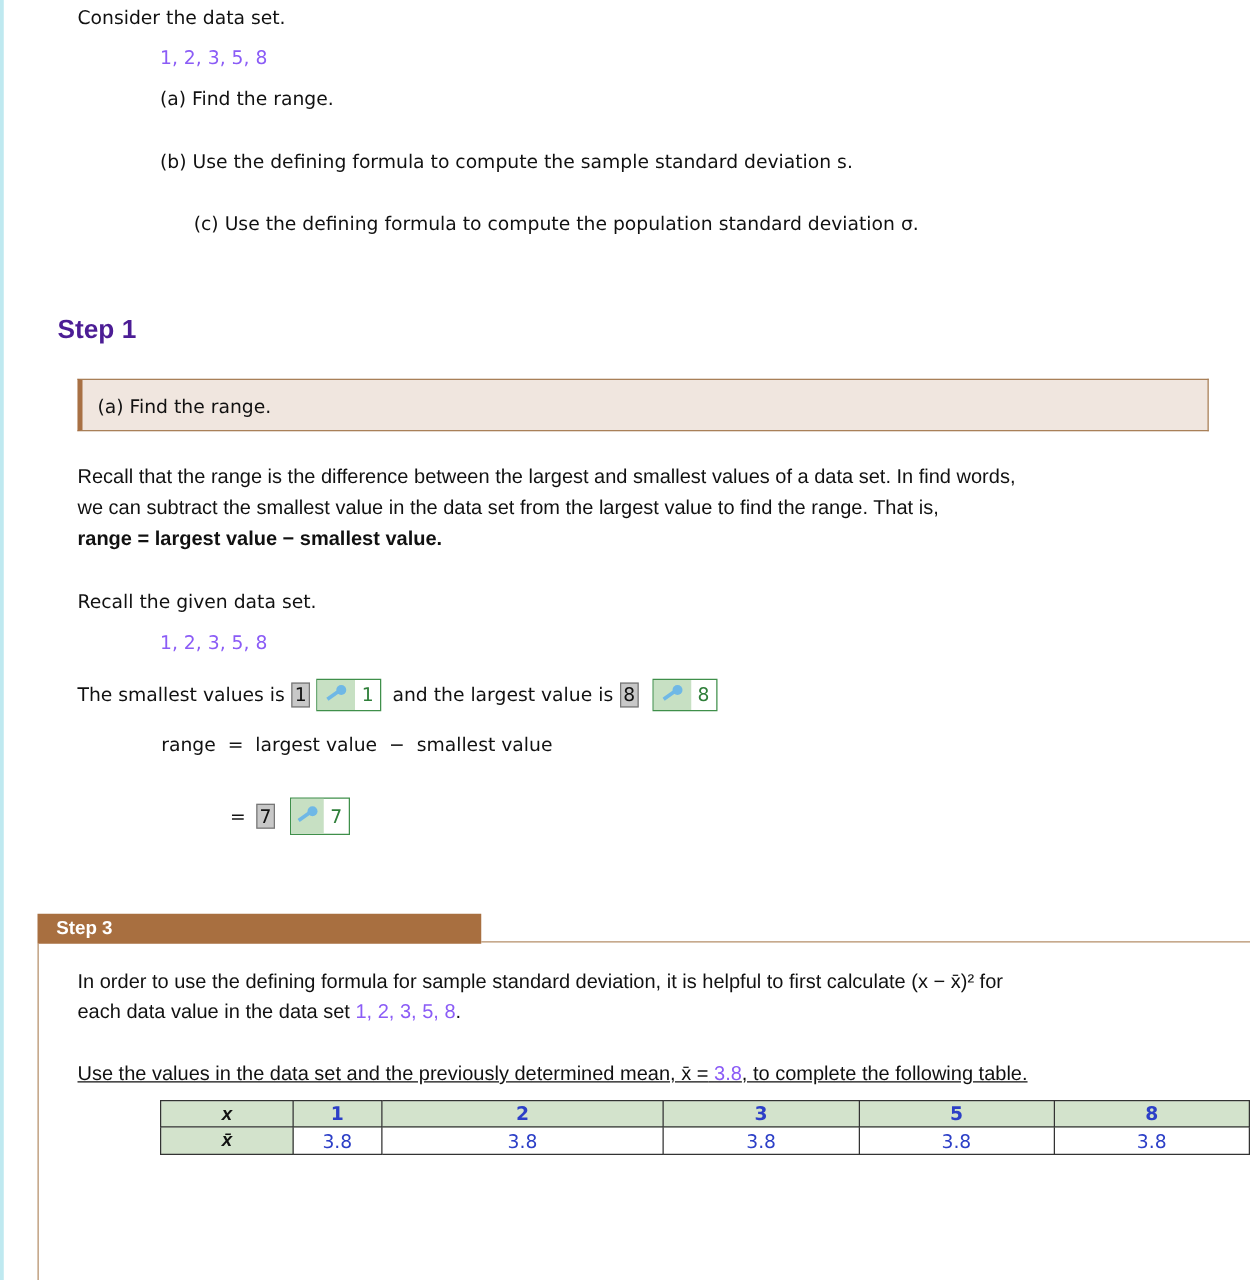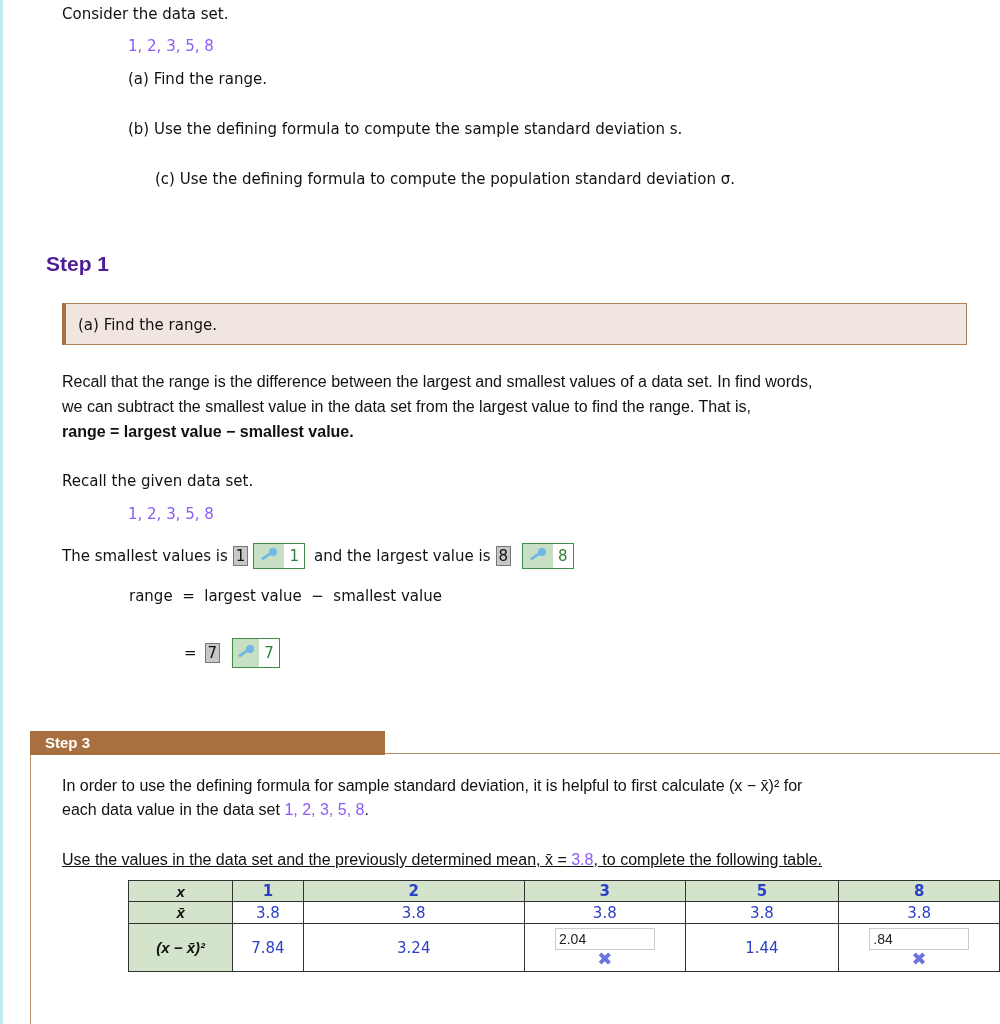--- a/index.html
+++ b/index.html
@@ -141,28 +141,14 @@
     <td class="colhead" style="width:162px;">8</td>
   </tr>
   <tr style="height:22px;">
     <td class="hdr">x̄</td>
     <td class="val">3.8</td>
     <td class="val">3.8</td>
     <td class="val">3.8</td>
     <td class="val">3.8</td>
     <td class="val">3.8</td>
   </tr>
-  <tr style="height:48px;">
-    <td class="hdr">(x − x̄)²</td>
-    <td class="val">7.84</td>
-    <td class="val">3.24</td>
-    <td>
-      <input class="cell-input" style="width: 100px; margin-left: 30px;" value="2.04">
-      <div class="mark-x">✖</div>
-    </td>
-    <td class="val">1.44</td>
-    <td>
-      <input class="cell-input" style="width: 100px; margin-left: 30px;" value=".84">
-      <div class="mark-x">✖</div>
-    </td>
-  </tr>
 </tbody>
   </table>
 
 </body></html>

